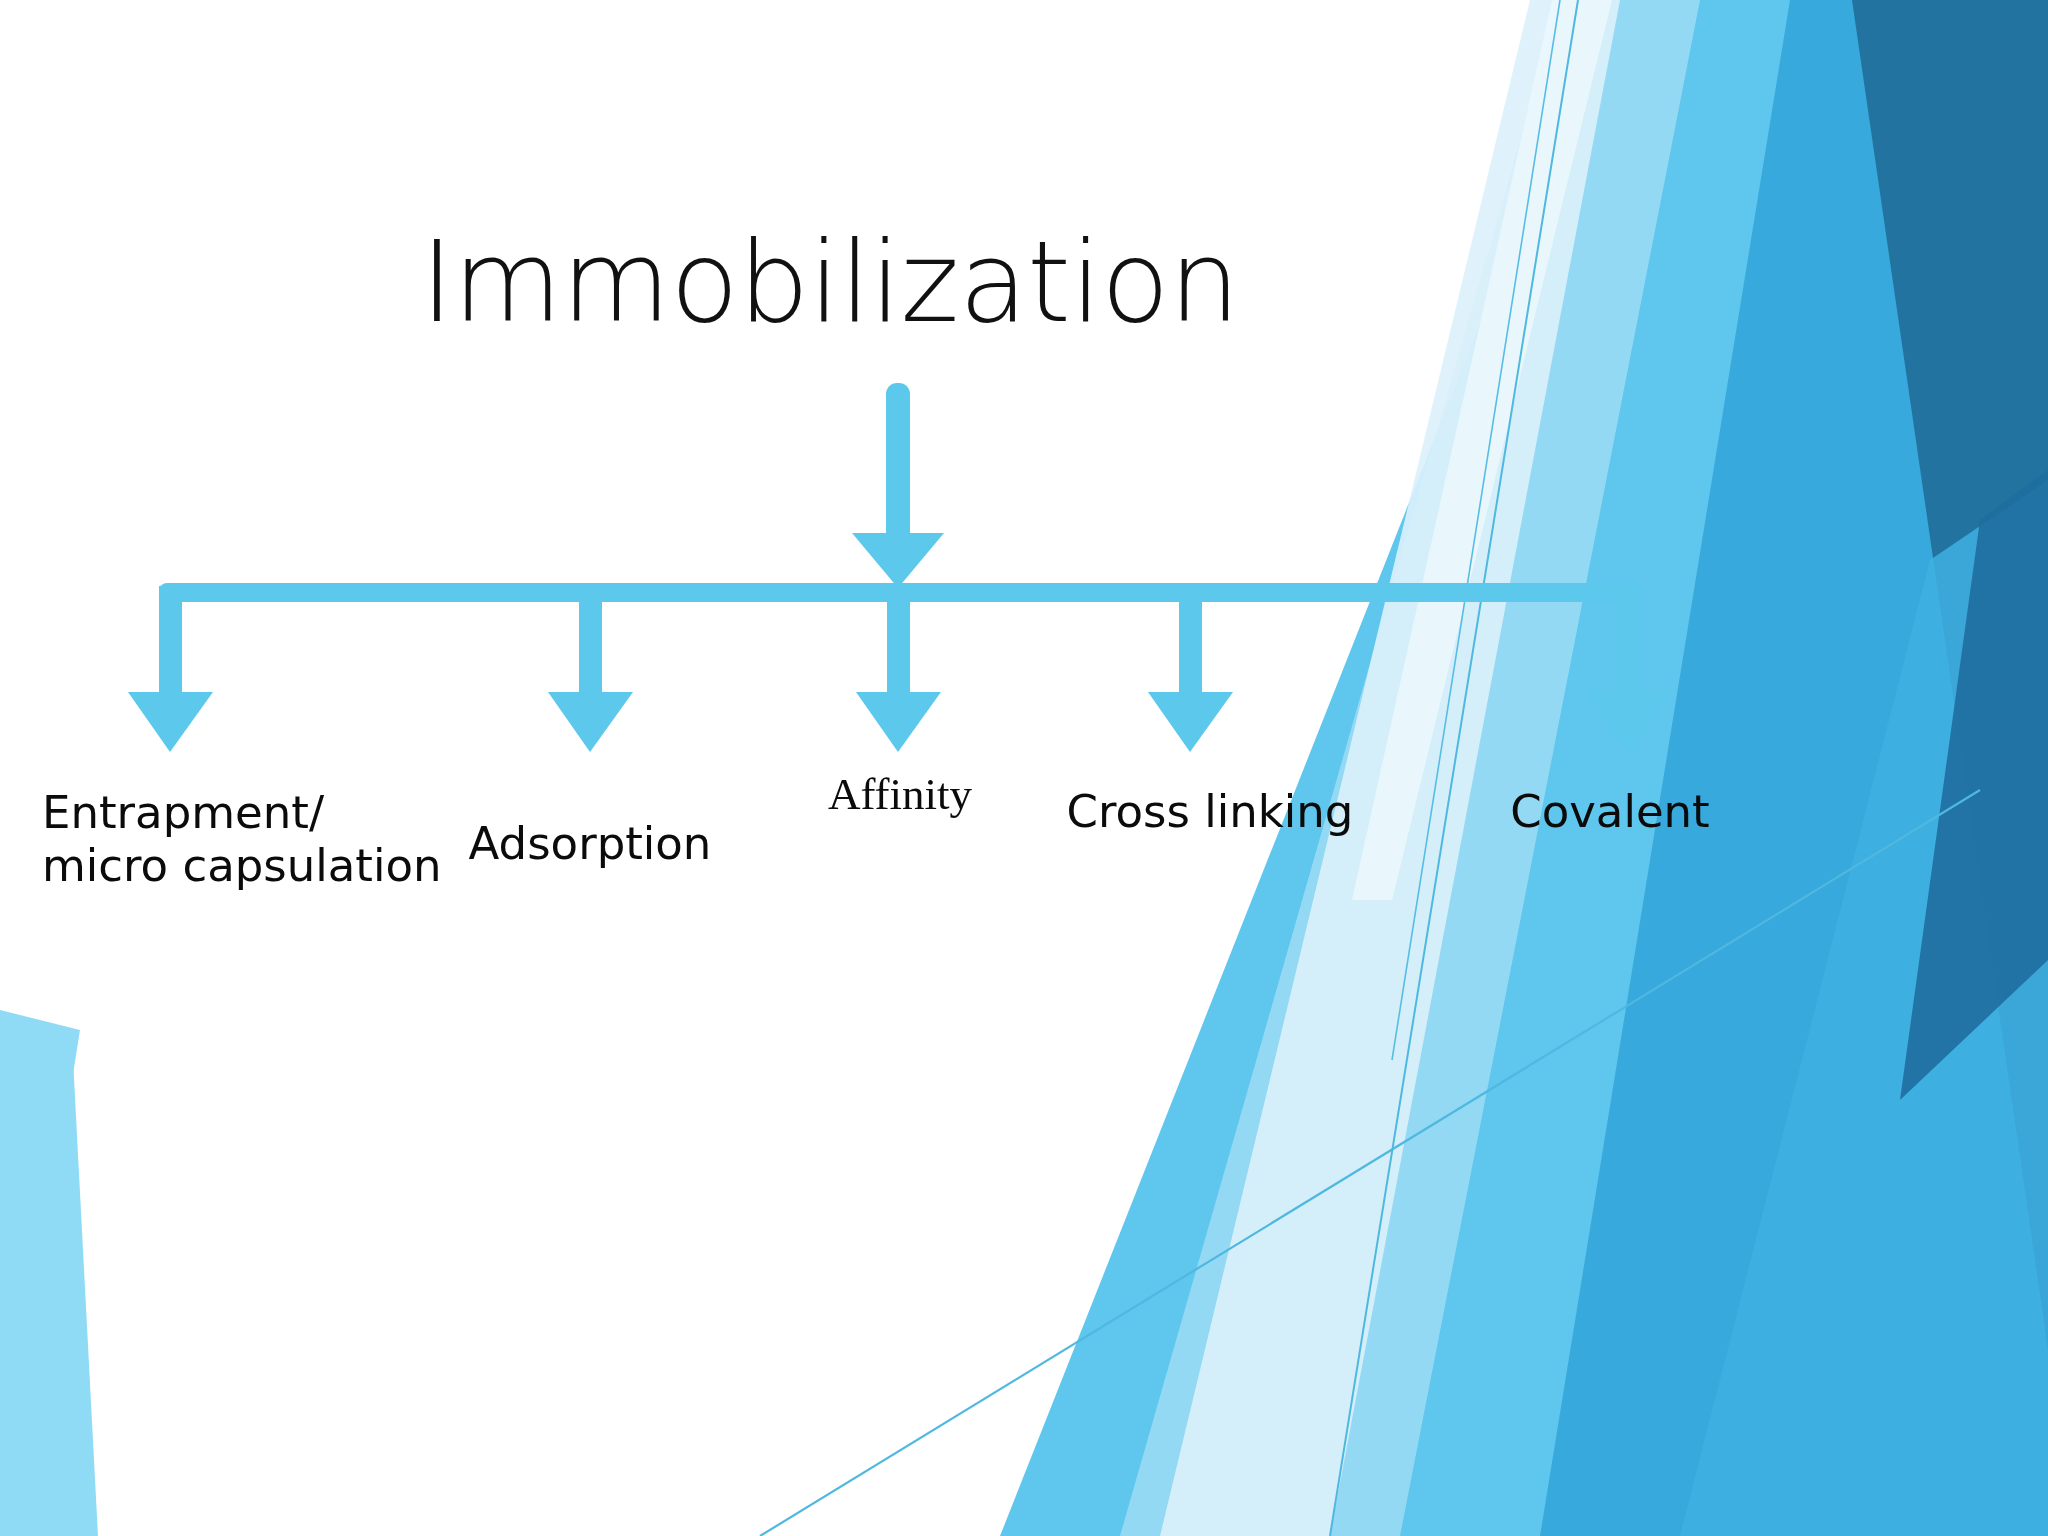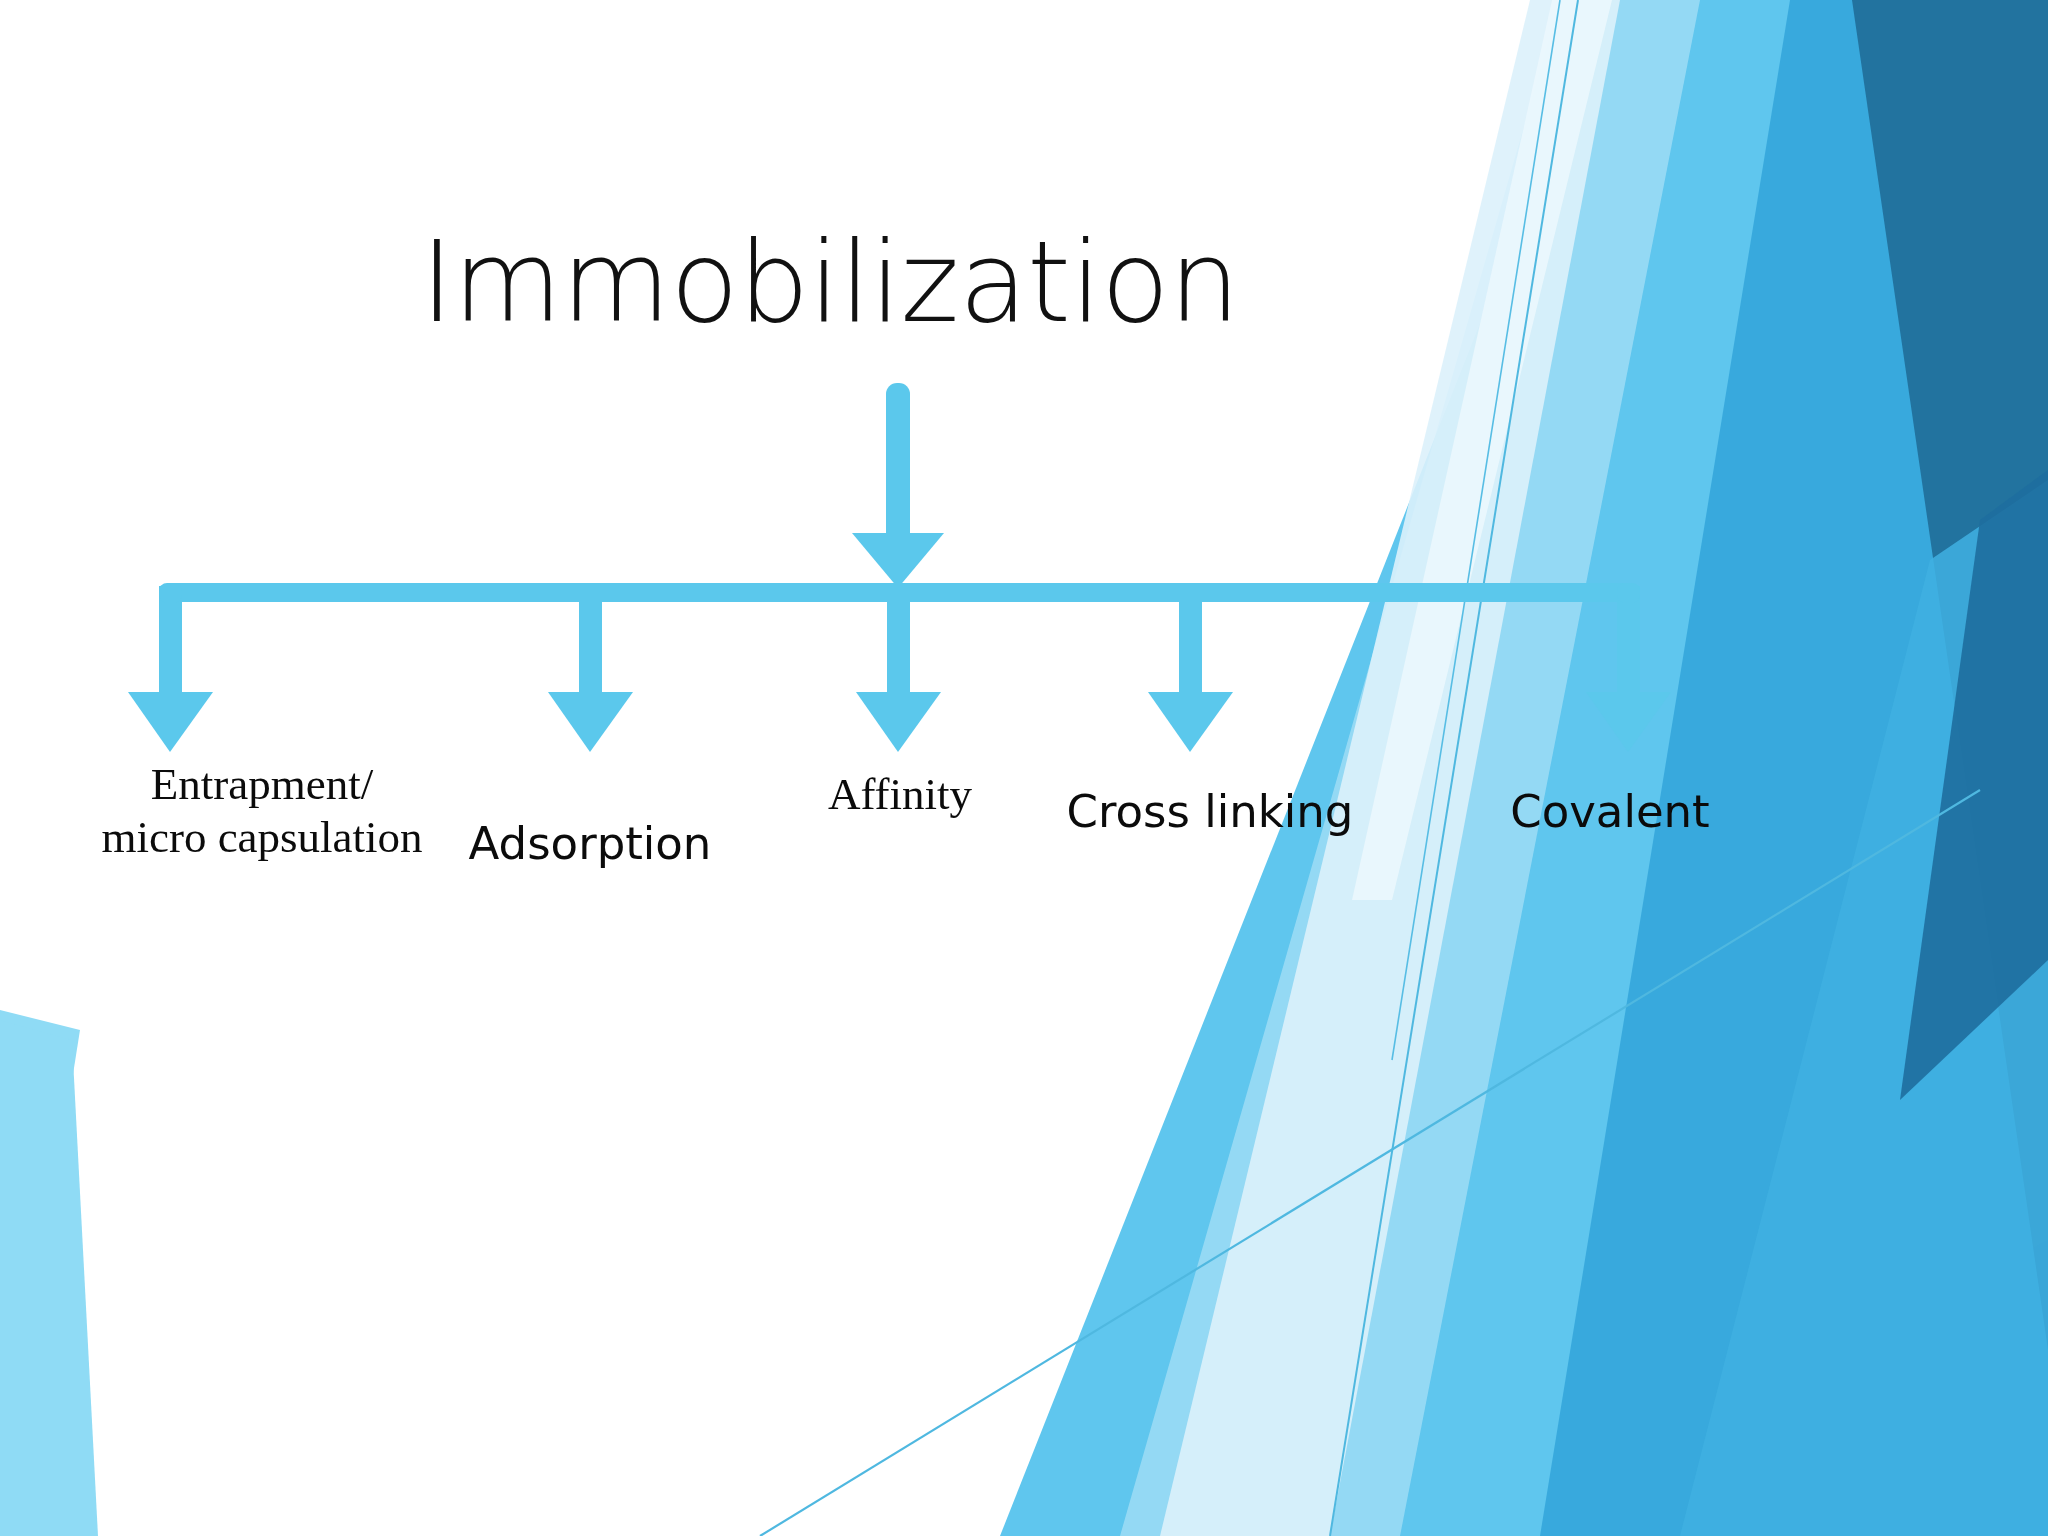--- a/index.html
+++ b/index.html
@@ -45,21 +45,21 @@
   }
   .node-label {
     position: absolute;
     font-family: "DejaVu Sans", "Liberation Sans", sans-serif;
     font-weight: 400;
     font-size: 45px;
     line-height: 1.18;
     color: #0b0b0b;
     white-space: pre-line;
   }
-  .lbl-0 { left: 42px;   top: 758px; width: 440px; text-align: center; font-family: Liberation Serif, serif; }
+  .lbl-0 { left: 42px;   top: 786px; width: 440px; text-align: left; }
   .lbl-1 { left: 440px;  top: 788px; width: 300px; text-align: center; margin-top: 29px; }
   .lbl-2 { left: 760px;  top: 768px; width: 280px; text-align: center; font-family: Liberation Serif, serif; }
   .lbl-3 { left: 1040px; top: 785px; width: 340px; text-align: center; }
   .lbl-4 { left: 1450px; top: 785px; width: 320px; text-align: center; }
 </style>
 </head>
 <body>
 
 <div id="slide">
 

